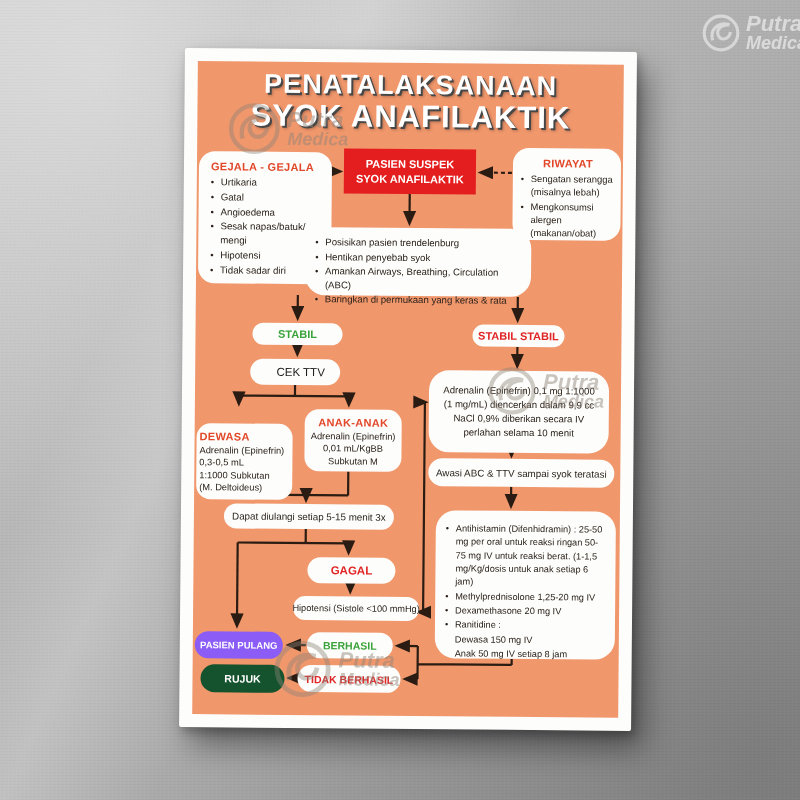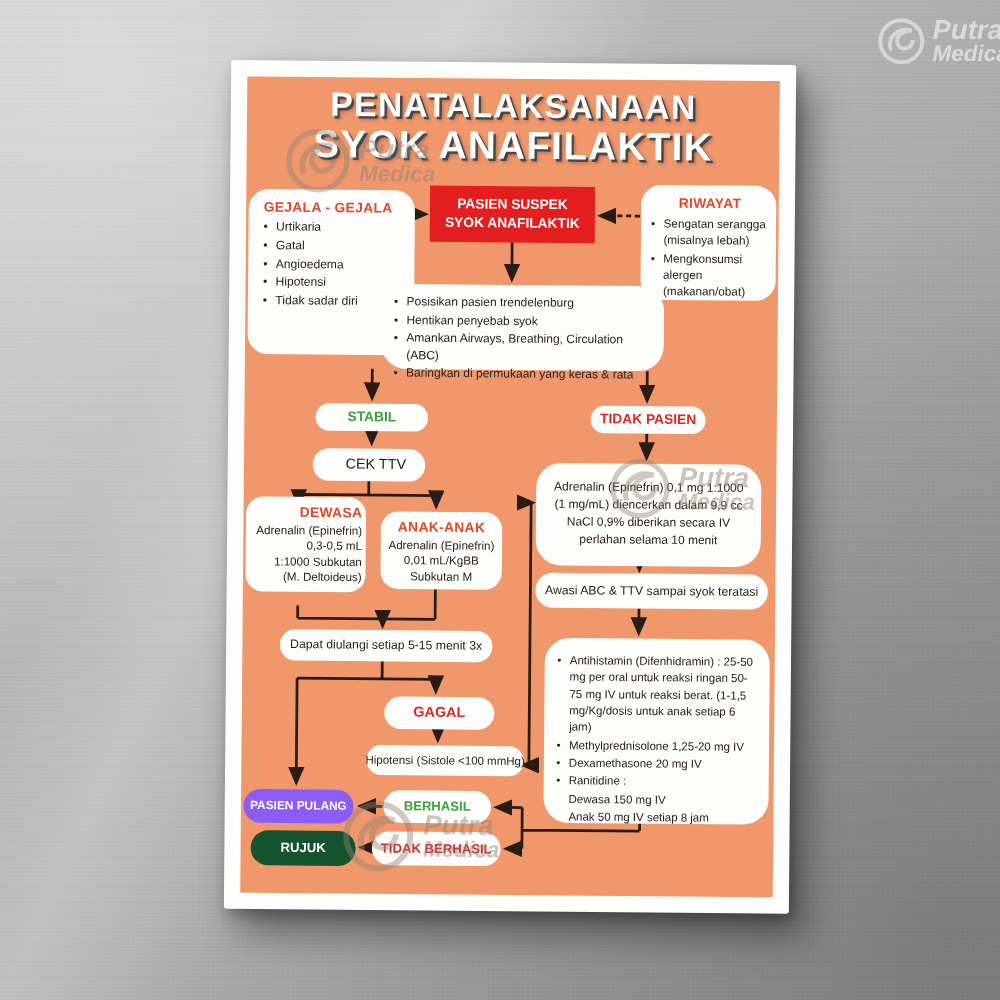--- a/index.html
+++ b/index.html
@@ -105,20 +105,21 @@
           <path d="M104,616 H97" marker-end="url(#ah)"></path>
         </g>
       </svg>
 
       <div class="wbox" style="left:2px;top:90px;width:133px;height:132px;padding:9px 6px 6px 12px;">
         <div class="box-title">GEJALA - GEJALA</div>
         <ul>
           <li>Urtikaria</li>
           <li>Gatal</li>
           <li>Angioedema</li>
+          <li>Sesak napas/batuk/ mengi</li>
           <li>Hipotensi</li>
           <li>Tidak sadar diri</li>
         </ul>
       </div>
 
       <div class="redbox" style="left:147px;top:86px;width:132px;height:45px;">
         <div>PASIEN SUSPEK</div>
         <div>SYOK ANAFILAKTIK</div>
       </div>
 
@@ -136,28 +137,28 @@
           <li>Hentikan penyebab syok</li>
           <li>Amankan Airways, Breathing, Circulation (ABC)</li>
           <li>Baringkan di permukaan yang keras &amp; rata</li>
         </ul>
       </div>
 
       <div class="pill" style="left:57px;top:261px;width:90px;height:22px;font-size:11px;">
         <span class="green-t">STABIL</span>
       </div>
       <div class="pill" style="left:277px;top:261px;width:92px;height:22px;font-size:11px;">
-        <span class="red-t">TIDAK PASIEN</span>
+        <span class="red-t">STABIL STABIL</span>
       </div>
 
       <div class="pill" style="left:55px;top:297px;width:90px;height:26px;font-size:11.5px;">
         <span class="dark-t">CEK TTV</span>
       </div>
 
-      <div class="wbox" style="left:2px;top:336px;width:96px;height:76px;padding:6px 3px;text-align:right;font-size:9.3px;line-height:1.35;border-radius:14px;">
+      <div class="wbox" style="left:2px;top:362px;width:96px;height:76px;padding:6px 3px;text-align:left;font-size:9.3px;line-height:1.35;border-radius:14px;">
         <div class="box-title">DEWASA</div>
         <div>Adrenalin (Epinefrin)</div>
         <div>0,3-0,5 mL</div>
         <div>1:1000 Subkutan</div>
         <div>(M. Deltoideus)</div>
       </div>
 
       <div class="wbox" style="left:110px;top:347px;width:97px;height:62px;padding:6px 3px;text-align:center;font-size:9.3px;line-height:1.35;border-radius:14px;">
         <div class="box-title">ANAK-ANAK</div>
         <div>Adrenalin (Epinefrin)</div>

